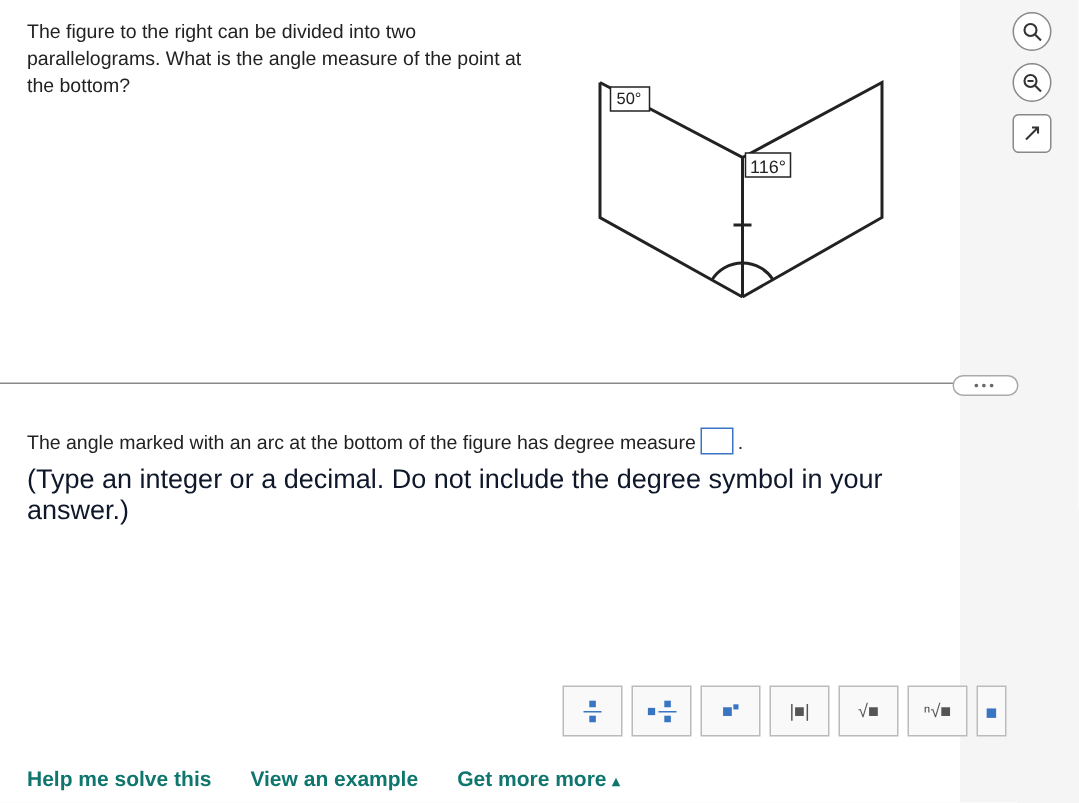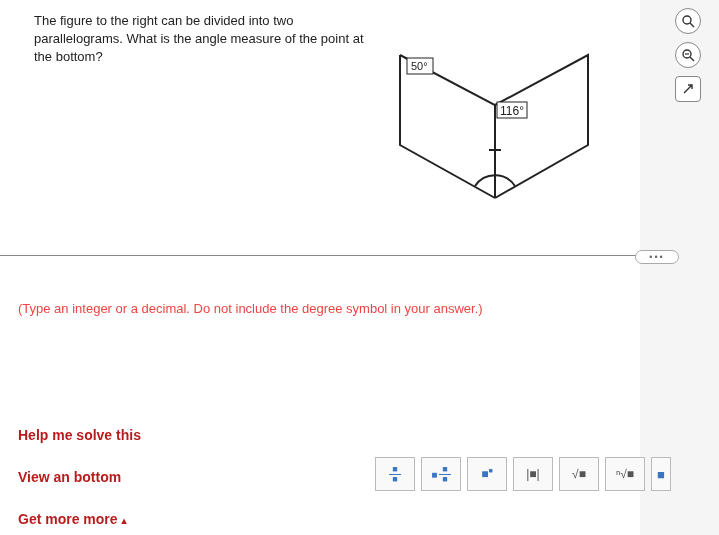--- a/index.html
+++ b/index.html
@@ -8,21 +8,21 @@
       background: #f5f5f5;
       width: 719px;
       height: 535px;
       position: relative;
       overflow: hidden;
     }
     .content-area {
       background: #ffffff;
       width: 640px;
       height: 100%;
-      padding: 12px 34px;
+      padding: 12px 18px;
       position: relative;
     }
     .question-text {
       font-size: 13px;
       color: #222;
       line-height: 1.4;
       max-width: 340px;
     }
     .figure-area {
       position: absolute;
@@ -54,23 +54,23 @@
     }
     .answer-input {
       width: 22px;
       height: 18px;
       border: 1px solid #3a75c4;
       background: #fff;
       text-align: center;
       font-size: 12px;
     }
     .hint-text {
-      font-size: 13px;
-      color: #ef4444;
-      margin-top: 16px;
+      font-size: 18px;
+      color: #0f172a;
+      margin-top: 6px;
     }
     .right-toolbar {
       position: absolute;
       right: 18px;
       top: 8px;
       display: flex;
       flex-direction: column;
       gap: 8px;
       align-items: center;
     }
@@ -134,22 +134,21 @@
     .frac .den { padding: 0 3px; color:#3a75c4; font-weight:bold;}
     .mixed { display:inline-flex; align-items:center; gap:2px; color:#3a75c4; font-weight:bold; font-size:10px;}
     .bottom-links {
       position: absolute;
       bottom: 8px;
       left: 18px;
       display: flex;
       gap: 26px;
       font-size: 14px;
       font-weight: bold;
-      color: #b91c1c;
-      flex-direction: column;
+      color: #0f766e;
     }
     .bottom-links span { cursor: pointer; }
     .ticks { position:absolute; top: 280px; left: 460px; font-size:10px; color:#888; letter-spacing:4px;}
   </style>
 </head>
 <body>
 
 <div class="content-area">
 
   <div class="question-text">The figure to the right can be divided into two parallelograms. What is the angle measure of the point at the bottom?</div>
@@ -166,20 +165,25 @@
       <rect x="117" y="72" width="30" height="16" fill="#fff" stroke="#222" stroke-width="1"></rect>
     </svg>
     <div style="position:absolute; top:30px; left:31px; font-size:11px; color:#222;">50°</div>
     <div style="position:absolute; top:74px; left:120px; font-size:12px; color:#222;">116°</div>
   </div>
 
   <div class="divider"></div>
   <div class="ticks"></div>
 
   <div class="answer-area">
+    <div class="answer-line">
+      <span>The angle marked with an arc at the bottom of the figure has degree measure</span>
+      <input class="answer-input" type="text" value="" style="">
+      <span>.</span>
+    </div>
     <div class="hint-text">(Type an integer or a decimal. Do not include the degree symbol in your answer.)</div>
   </div>
 
   <div class="math-palette">
     <div class="math-btn">
       <span class="frac">
           <span class="num">■</span>
           <span class="den">■</span>
         </span>
     </div>
@@ -201,21 +205,21 @@
     <div class="math-btn">
       <span style="color:#555; font-size:12px;">ⁿ√■</span>
     </div>
     <div class="math-btn" style="width:20px;">
       <span style="color:#3a75c4; font-weight:bold;">■</span>
     </div>
   </div>
 
   <div class="bottom-links">
     <span>Help me solve this</span>
-    <span>View an bottom</span>
+    <span>View an example</span>
     <span><span>Get more more</span> <span style="font-size:10px;">▴</span></span>
   </div>
 
 </div>
 
 <div class="right-toolbar">
   <div class="tool-btn">
     <svg width="14" height="14" viewBox="0 0 14 14">
       <circle cx="6" cy="6" r="4" fill="none" stroke="#333" stroke-width="1.4"></circle>
       <line x1="9" y1="9" x2="13" y2="13" stroke="#333" stroke-width="1.4"></line>

